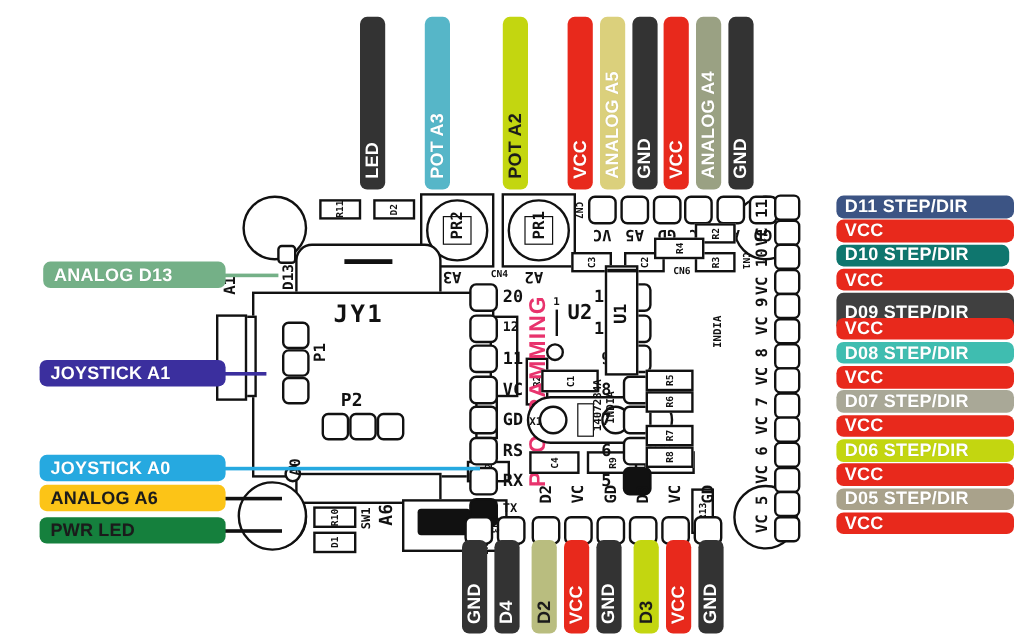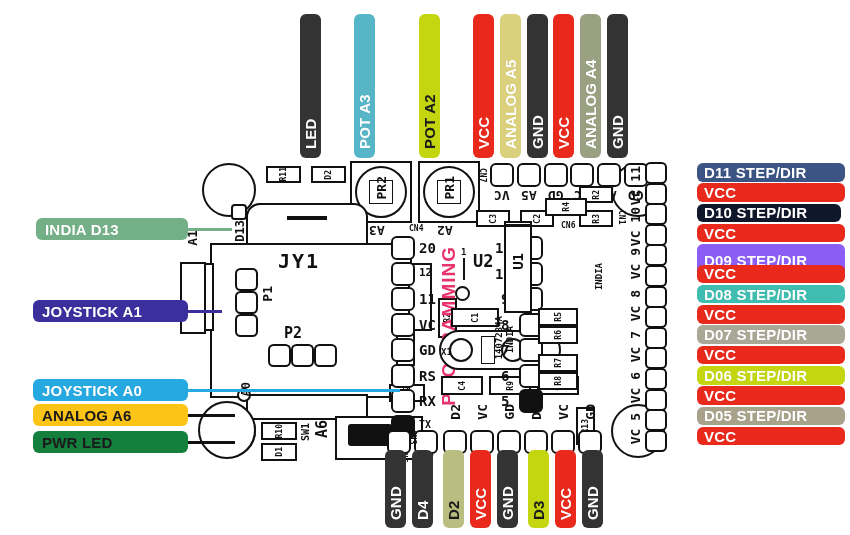--- a/index.html
+++ b/index.html
@@ -301,36 +301,36 @@
       <div class="pill v" style="left: 419px; top: 14px; width: 21px; height: 144px; background: rgb(195, 214, 16); color: rgb(27, 27, 27);">POT A2</div>
       <div class="pill v" style="left: 473px; top: 14px; width: 21px; height: 144px; background: rgb(232, 41, 28); color: rgb(255, 255, 255);">VCC</div>
       <div class="pill v" style="left: 500px; top: 14px; width: 21px; height: 144px; background: rgb(219, 208, 124); color: rgb(255, 255, 255);">ANALOG A5</div>
       <div class="pill v" style="left: 527px; top: 14px; width: 21px; height: 144px; background: rgb(51, 51, 51); color: rgb(255, 255, 255);">GND</div>
       <div class="pill v" style="left: 553px; top: 14px; width: 21px; height: 144px; background: rgb(232, 41, 28); color: rgb(255, 255, 255);">VCC</div>
       <div class="pill v" style="left: 580px; top: 14px; width: 21px; height: 144px; background: rgb(154, 161, 131); color: rgb(255, 255, 255);">ANALOG A4</div>
       <div class="pill v" style="left: 607px; top: 14px; width: 21px; height: 144px; background: rgb(51, 51, 51); color: rgb(255, 255, 255);">GND</div>
     </div>
   <div id="leftLabels">
       <div class="leader" style="left: 184px; top: 228px; width: 48px; height: 3px; background: rgb(116, 176, 135);"></div>
-      <div class="pill h" style="left: 36px; top: 218px; width: 152px; height: 22px; background: rgb(116, 176, 135); color: rgb(255, 255, 255);">INDIA D13</div>
+      <div class="pill h" style="left: 36px; top: 218px; width: 152px; height: 22px; background: rgb(116, 176, 135); color: rgb(255, 255, 255);">ANALOG D13</div>
       <div class="leader" style="left: 184px; top: 310px; width: 38px; height: 3px; background: rgb(59, 47, 158);"></div>
       <div class="pill h" style="left: 33px; top: 300px; width: 155px; height: 22px; background: rgb(59, 47, 158); color: rgb(255, 255, 255);">JOYSTICK A1</div>
       <div class="leader" style="left: 184px; top: 389px; width: 216px; height: 3px; background: rgb(38, 169, 224);"></div>
       <div class="pill h" style="left: 33px; top: 379px; width: 155px; height: 22px; background: rgb(38, 169, 224); color: rgb(255, 255, 255);">JOYSTICK A0</div>
       <div class="leader" style="left: 184px; top: 414px; width: 51px; height: 3px; background: rgb(17, 17, 17);"></div>
       <div class="pill h" style="left: 33px; top: 404px; width: 155px; height: 22px; background: rgb(252, 196, 23); color: rgb(27, 27, 27);">ANALOG A6</div>
       <div class="leader" style="left: 184px; top: 441px; width: 51px; height: 3px; background: rgb(17, 17, 17);"></div>
       <div class="pill h" style="left: 33px; top: 431px; width: 155px; height: 22px; background: #15803d; color: rgb(27, 27, 27);">PWR LED</div>
     </div>
   <div id="rightLabels">
       <div class="pill r" style="left: 697px; top: 163px; width: 148px; height: 18.6px; background: rgb(60, 84, 132); color: rgb(255, 255, 255);">D11 STEP/DIR</div>
       <div class="pill r" style="left: 697px; top: 183.3px; width: 148px; height: 18.6px; background: rgb(232, 41, 28); color: rgb(255, 255, 255);">VCC</div>
-      <div class="pill r" style="left: 697px; top: 203.6px; width: 144px; height: 18.6px; background: #0f172a; color: rgb(255, 255, 255);">D10 STEP/DIR</div>
+      <div class="pill r" style="left: 697px; top: 203.6px; width: 144px; height: 18.6px; background: #0f766e; color: rgb(255, 255, 255);">D10 STEP/DIR</div>
       <div class="pill r" style="left: 697px; top: 223.9px; width: 148px; height: 18.6px; background: rgb(232, 41, 28); color: rgb(255, 255, 255);">VCC</div>
-      <div class="pill r" style="left: 697px; top: 244.2px; width: 148px; height: 33px; background: #8b5cf6; color: rgb(255, 255, 255);">D09 STEP/DIR</div>
+      <div class="pill r" style="left: 697px; top: 244.2px; width: 148px; height: 33px; background: #404040; color: rgb(255, 255, 255);">D09 STEP/DIR</div>
       <div class="pill r" style="left: 697px; top: 264.5px; width: 148px; height: 18.6px; background: rgb(232, 41, 28); color: rgb(255, 255, 255);">VCC</div>
       <div class="pill r" style="left: 697px; top: 284.8px; width: 148px; height: 18.6px; background: rgb(63, 189, 176); color: rgb(255, 255, 255);">D08 STEP/DIR</div>
       <div class="pill r" style="left: 697px; top: 305.1px; width: 148px; height: 18.6px; background: rgb(232, 41, 28); color: rgb(255, 255, 255);">VCC</div>
       <div class="pill r" style="left: 697px; top: 325.4px; width: 148px; height: 18.6px; background: rgb(169, 168, 151); color: rgb(255, 255, 255);">D07 STEP/DIR</div>
       <div class="pill r" style="left: 697px; top: 345.7px; width: 148px; height: 18.6px; background: rgb(232, 41, 28); color: rgb(255, 255, 255);">VCC</div>
       <div class="pill r" style="left: 697px; top: 366px; width: 148px; height: 18.6px; background: rgb(195, 214, 16); color: rgb(255, 255, 255);">D06 STEP/DIR</div>
       <div class="pill r" style="left: 697px; top: 386.3px; width: 148px; height: 18.6px; background: rgb(232, 41, 28); color: rgb(255, 255, 255);">VCC</div>
       <div class="pill r" style="left: 697px; top: 406.6px; width: 148px; height: 18.6px; background: rgb(169, 162, 139); color: rgb(255, 255, 255);">D05 STEP/DIR</div>
       <div class="pill r" style="left: 697px; top: 426.9px; width: 148px; height: 18.6px; background: rgb(232, 41, 28); color: rgb(255, 255, 255);">VCC</div>
     </div>

